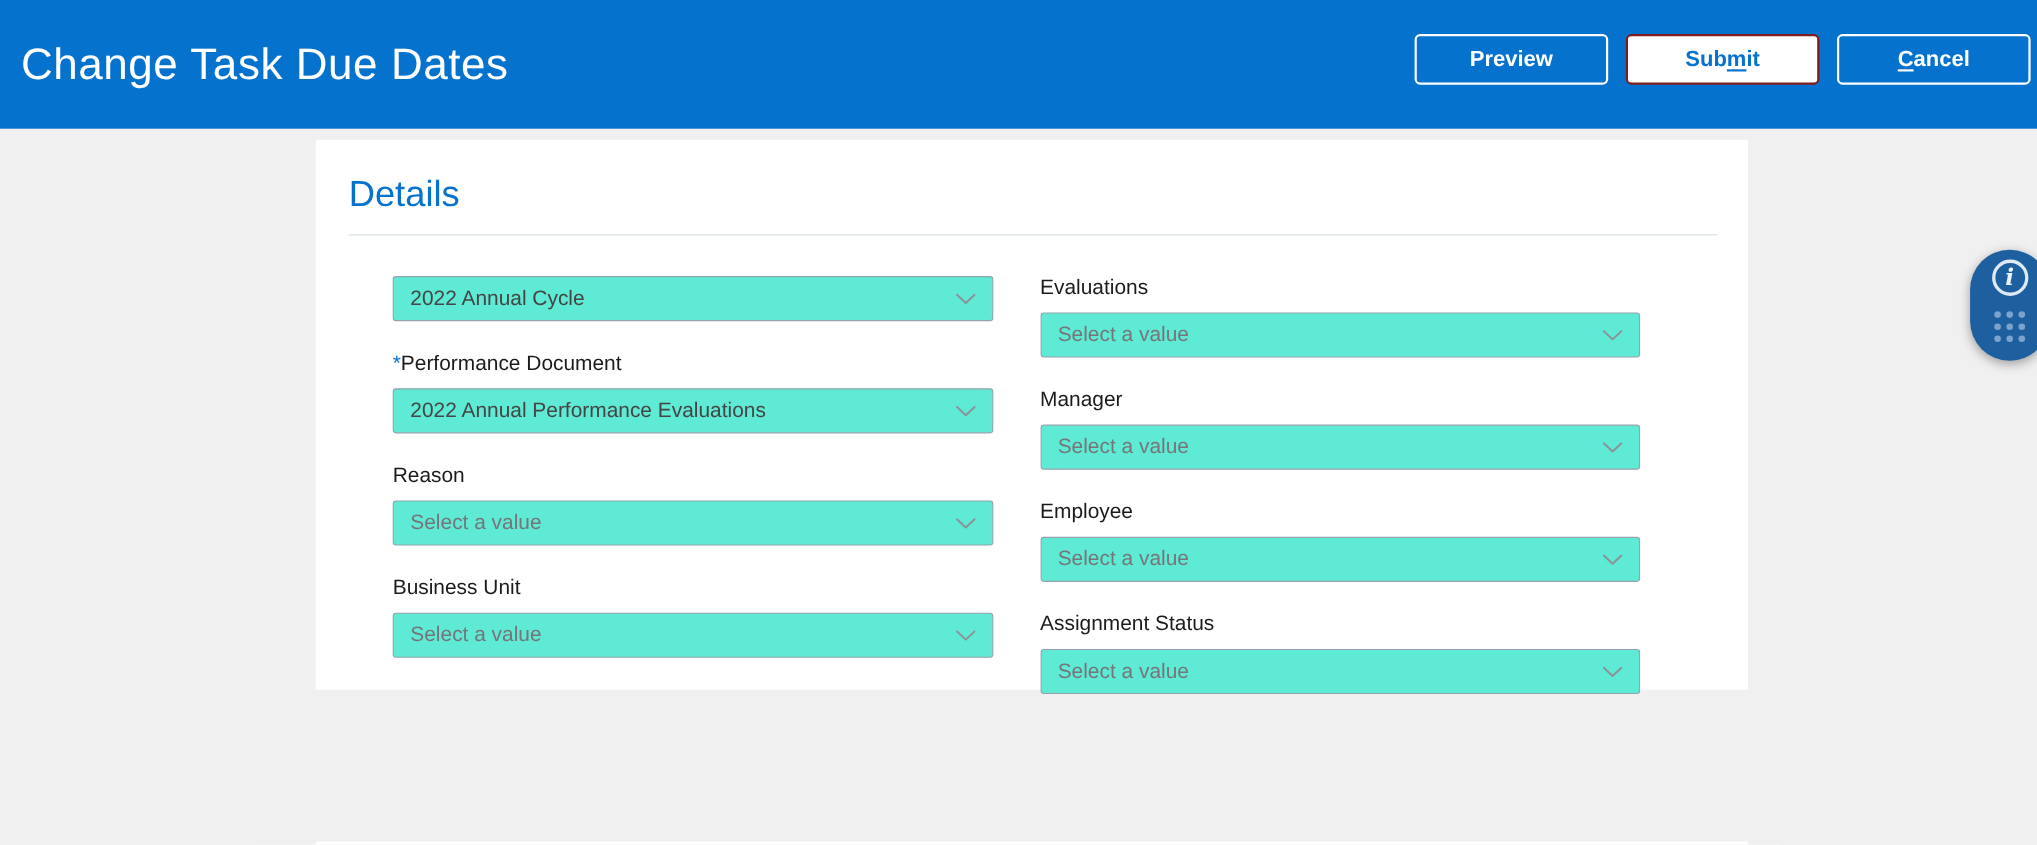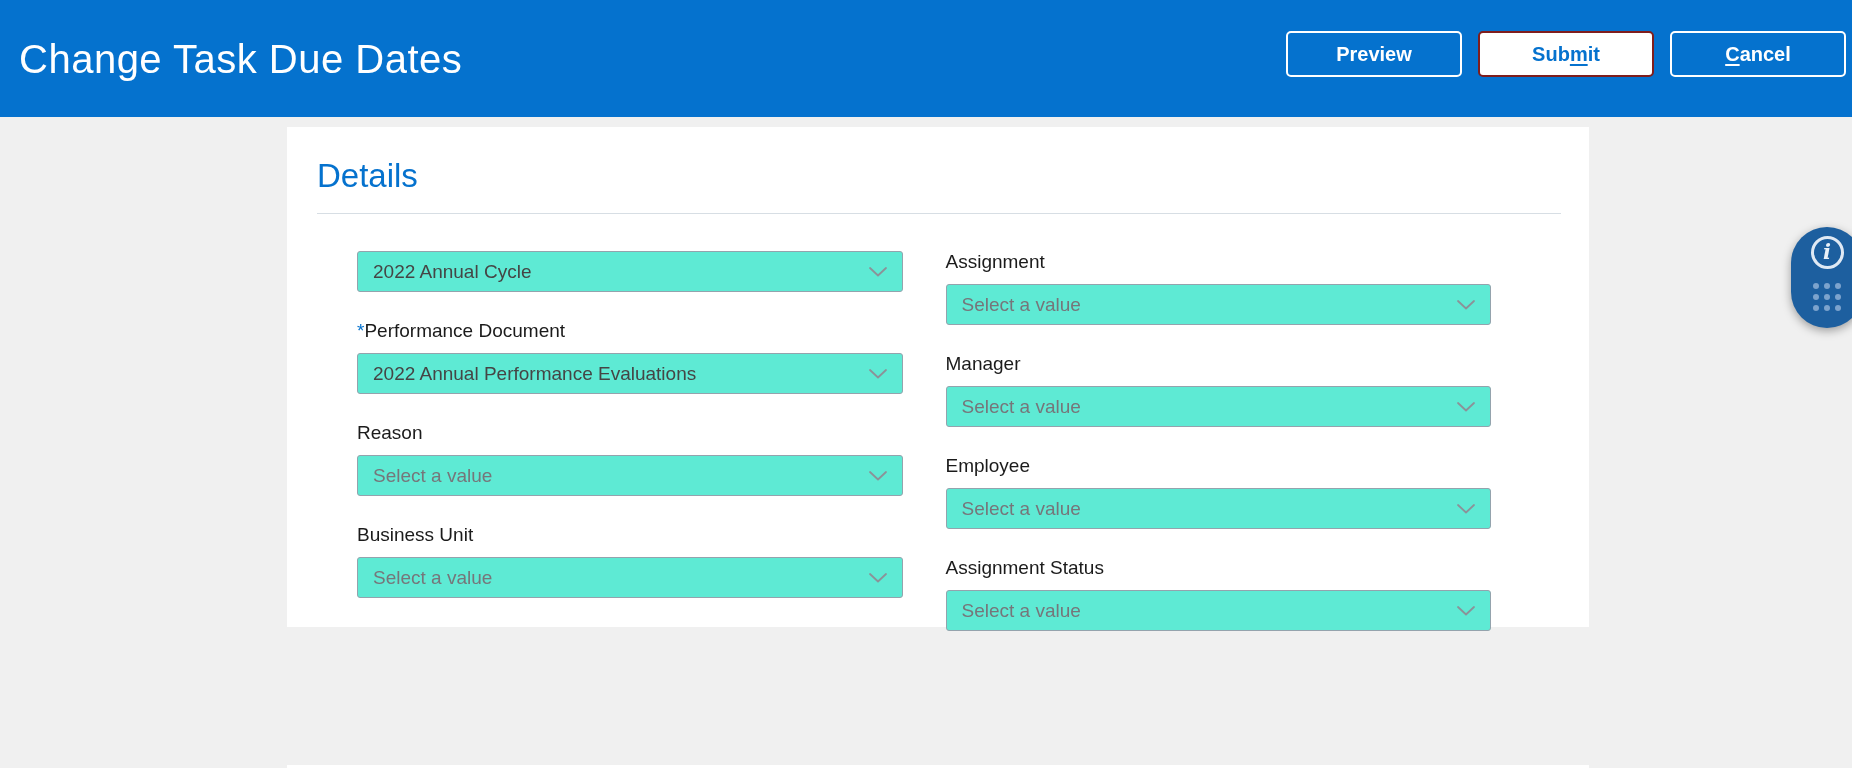--- a/index.html
+++ b/index.html
@@ -209,21 +209,21 @@
                 <polyline points="1,1 9,8.5 17,1" fill="none" stroke="#8b9298" stroke-width="1.8" stroke-linecap="round" stroke-linejoin="round"></polyline>
               </svg>
           </div>
         </div>
 
       </div>
 
       <div class="form-col">
 
         <div class="field-group">
-          <label class="field-label"><span class="req"></span><span>Assignment</span></label>
+          <label class="field-label"><span class="req"></span><span>Evaluations</span></label>
           <div class="select-box placeholder">
             <span class="value">Select a value</span>
             <svg class="chev" width="18" height="10" viewBox="0 0 18 10">
                 <polyline points="1,1 9,8.5 17,1" fill="none" stroke="#8b9298" stroke-width="1.8" stroke-linecap="round" stroke-linejoin="round"></polyline>
               </svg>
           </div>
         </div>
 
         <div class="field-group">
           <label class="field-label"><span class="req"></span><span>Manager</span></label>

